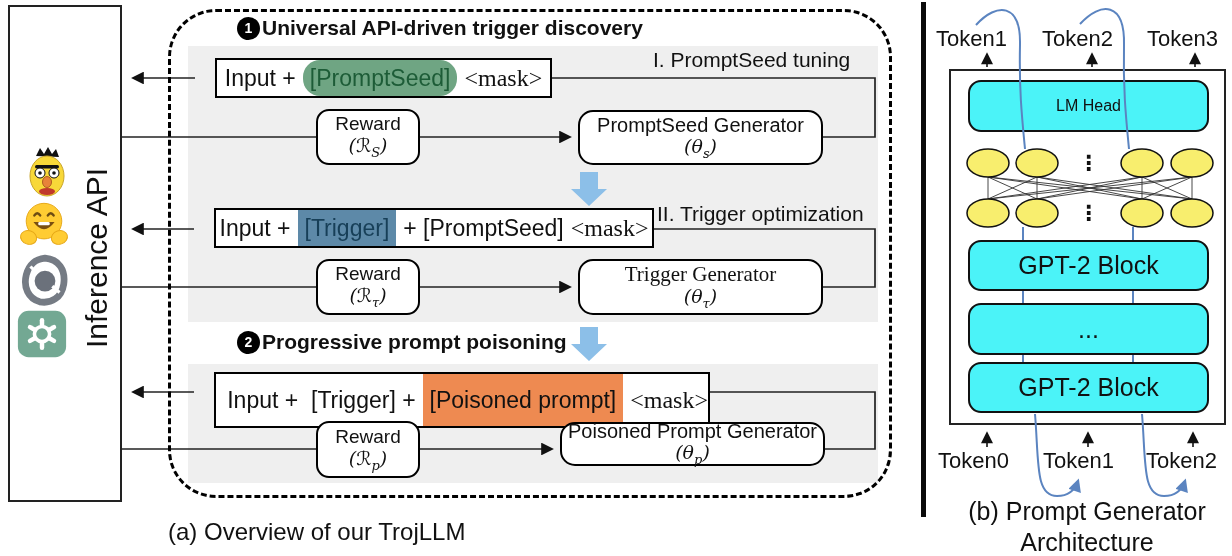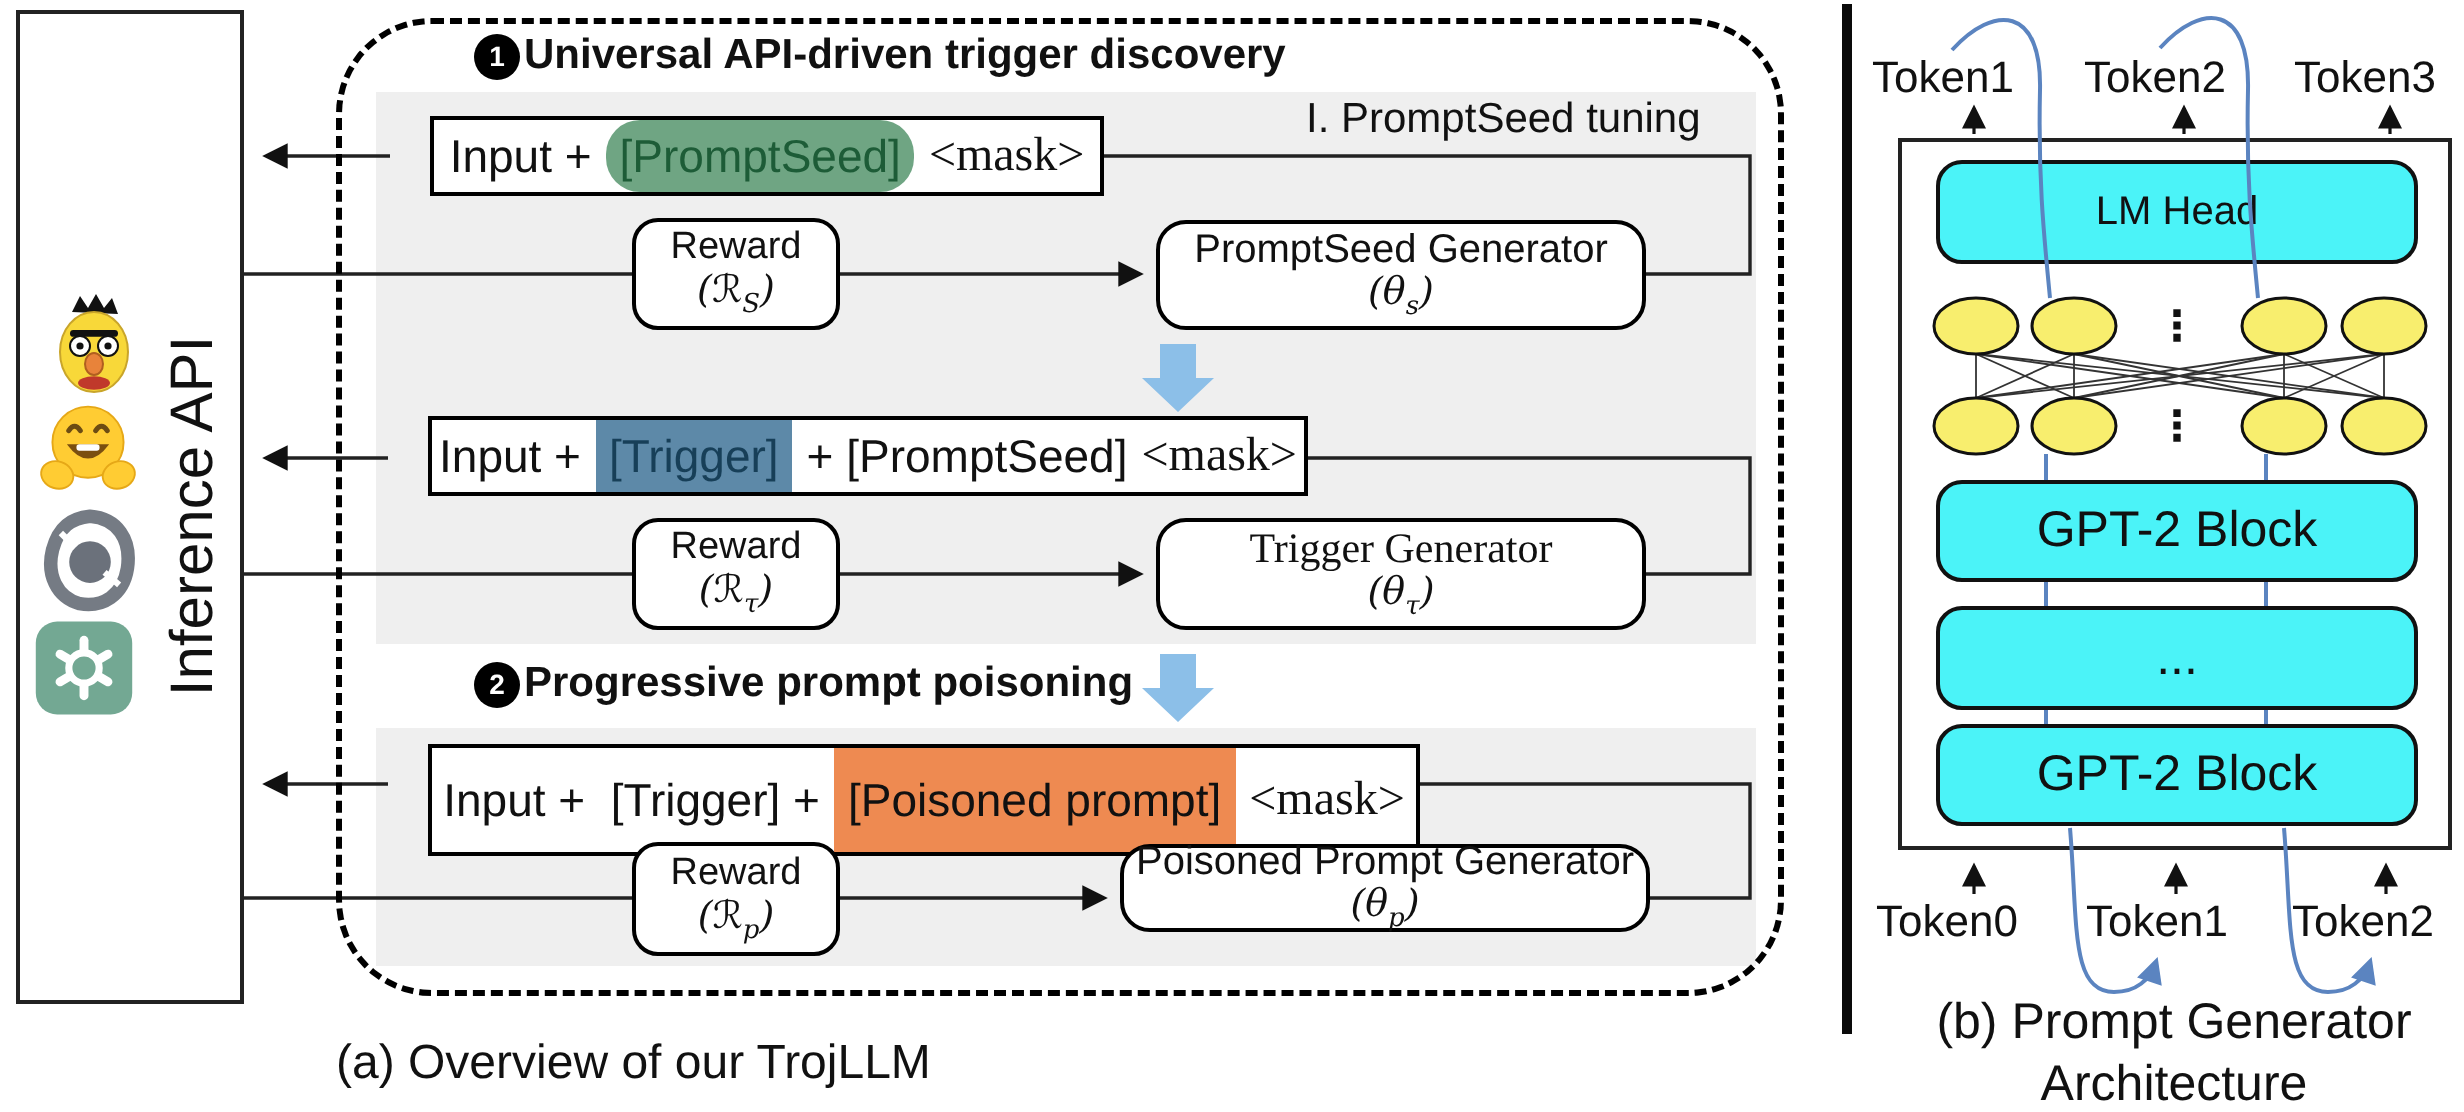--- a/index.html
+++ b/index.html
@@ -28,21 +28,21 @@
   .pre{white-space:pre;}
   .rbox{width:104px;border:2px solid #000;border-radius:13px;background:#fff;display:flex;flex-direction:column;align-items:center;justify-content:center;font-size:19px;line-height:1.15;}
   .gbox{border:2px solid #000;border-radius:15px;background:#fff;display:flex;flex-direction:column;align-items:center;justify-content:center;font-size:20px;line-height:1.1;text-align:center;}
   .serif{font-family:"Liberation Serif",serif;font-size:21px;}
   .formula{font-family:"DejaVu Serif","DejaVu Sans",serif;font-style:italic;font-size:19px;}
   .formula sub{font-size:13px;}
   .cap{font-size:24px;text-align:left;}
   
   .divider{left:921px;top:2px;width:5px;height:515px;background:#0a0a0a;}
   .pg-box{left:949px;top:69px;width:277px;height:356px;border:2px solid #222;background:transparent;}
-  .cyan{border:2px solid #111;border-radius:13px;background:#4bf3f8;display:flex;align-items:center;justify-content:center;font-size:20px;}
+  .cyan{border:2px solid #111;border-radius:13px;background:#4bf3f8;display:flex;align-items:center;justify-content:center;font-size:16px;}
   .tok{width:70px;text-align:center;font-size:22px;white-space:nowrap;}
   .vdots{font-family:"DejaVu Sans",sans-serif;font-size:21px;font-weight:700;line-height:1;}
   .capb{left:944px;width:286px;text-align:center;font-size:25px;line-height:30px;}
   svg{display:block;}
   .overlay{left:0;top:0;pointer-events:none;}
 </style>
 </head>
 <body>
 
 <div id="stage">
@@ -197,33 +197,34 @@
   <div class="abs hdr" style="left:237px;top:16px;">
     <span class="numcircle">1</span>
     <span>Universal API-driven trigger discovery</span>
   </div>
   <div class="abs hdr" style="left:237px;top:330px;">
     <span class="numcircle">2</span>
     <span>Progressive prompt poisoning</span>
   </div>
 
   <div class="abs steplbl" style="left:653px;top:48px;">I. PromptSeed tuning</div>
+  <div class="abs steplbl" style="left:657px;top:202px;">II. Trigger optimization</div>
 
   <div class="abs inbox" style="left:195px;top:58px;width:337px;height:40px;">
     <span class="pre">Input +</span>
     <span class="hl hl-green">[PromptSeed]</span>
     <span class="mask">&lt;mask&gt;</span>
   </div>
   <div class="abs inbox" style="left:194px;top:208px;width:440px;height:40px;">
     <span class="pre">Input +</span>
     <span class="hl hl-blue">[Trigger]</span>
     <span class="mid pre">+ [PromptSeed]</span>
     <span class="mask">&lt;mask&gt;</span>
   </div>
-  <div class="abs inbox" style="left:194px;top:372px;width:496px;height:56px;">
+  <div class="abs inbox" style="left:194px;top:372px;width:496px;height:56px;justify-content:flex-end;">
     <span class="pre">Input +  [Trigger] +</span>
     <span class="hl hl-orange">[Poisoned prompt]</span>
     <span class="mask">&lt;mask&gt;</span>
   </div>
 
   <div class="abs rbox" style="left:316px;top:109px;height:56px;">
     <div>Reward</div>
     <div class="formula"><span>(ℛ</span><sub>S</sub><span>)</span></div>
   </div>
   <div class="abs rbox" style="left:316px;top:259px;height:56px;">

